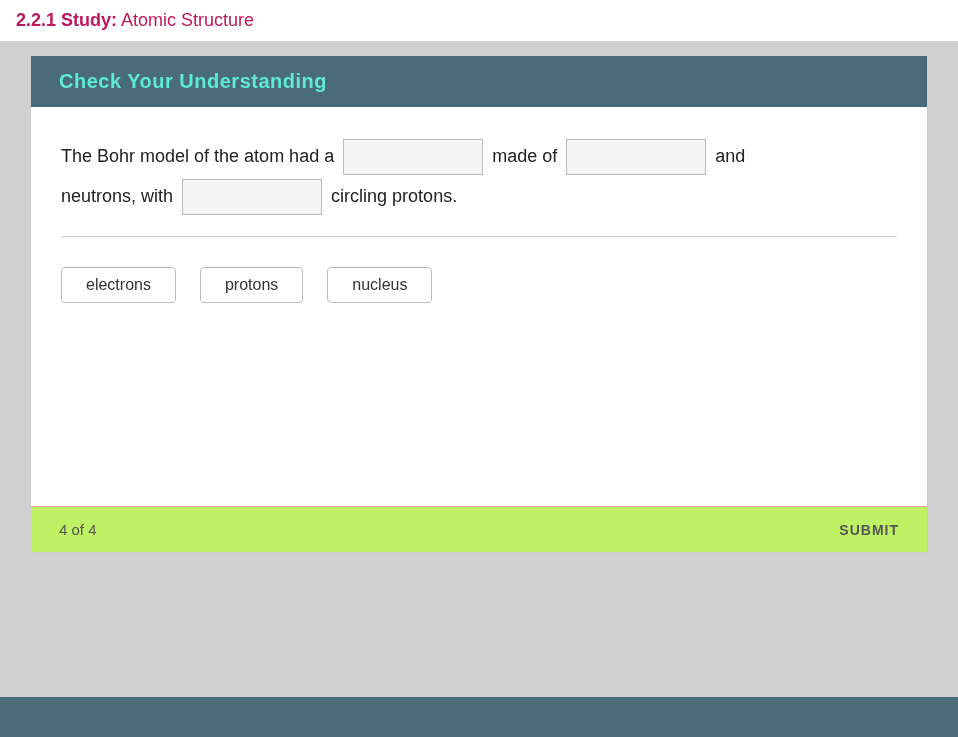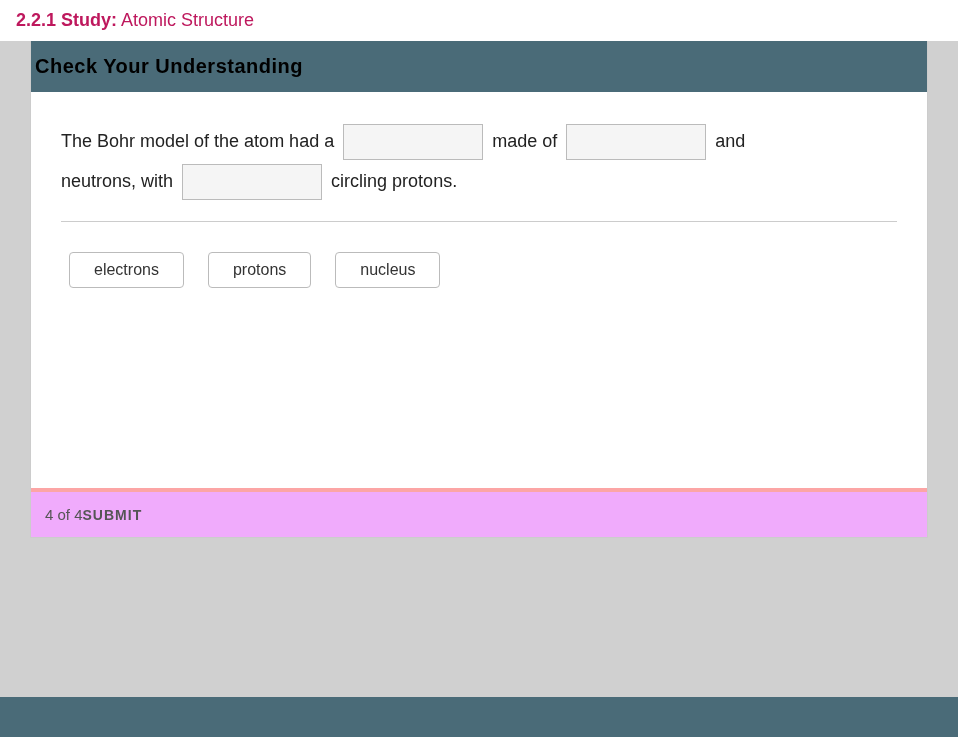--- a/index.html
+++ b/index.html
@@ -31,31 +31,32 @@
 
     .card {
       background: #fff;
       margin: 0 30px;
       border: 1px solid #ccc;
       border-top: none;
     }
 
     .card-header {
       background: #4a6b78;
-      color: #000000;
+      color: #5eead4;
       font-size: 20px;
       font-weight: bold;
-      padding: 14px 4px;
+      padding: 14px 28px;
       letter-spacing: 0.5px;
+      margin-top: 15px;
     }
 
     .card-body {
       padding: 30px 30px 20px 30px;
       min-height: 400px;
-      border-bottom: 4px solid #fca5a5;
+      border-bottom: 1px solid #fca5a5;
     }
 
     .sentence-area {
       font-size: 18px;
       color: #222;
       line-height: 2.2;
       margin-bottom: 20px;
     }
 
     .blank-input {
@@ -73,39 +74,39 @@
       border-top: 1px solid #ccc;
       margin: 10px 0 20px 0;
     }
 
     .word-bank {
       display: flex;
       flex-direction: row;
       gap: 24px;
       padding: 10px 0 20px 0;
       flex-wrap: wrap;
-      margin-left: 8px;
     }
 
     .word-chip {
       border: 1px solid #bbb;
       border-radius: 4px;
       padding: 8px 24px;
       font-size: 16px;
       color: #333;
       background: #fff;
       cursor: pointer;
       user-select: none;
     }
 
     .card-footer {
       display: flex;
+      justify-content: space-between;
       align-items: center;
-      padding: 14px 14px;
-      background: #f0abfc;
+      padding: 14px 28px;
+      background: #bef264;
     }
 
     .page-count {
       font-size: 15px;
       color: #555;
     }
 
     .submit-btn {
       font-size: 14px;
       font-weight: bold;

